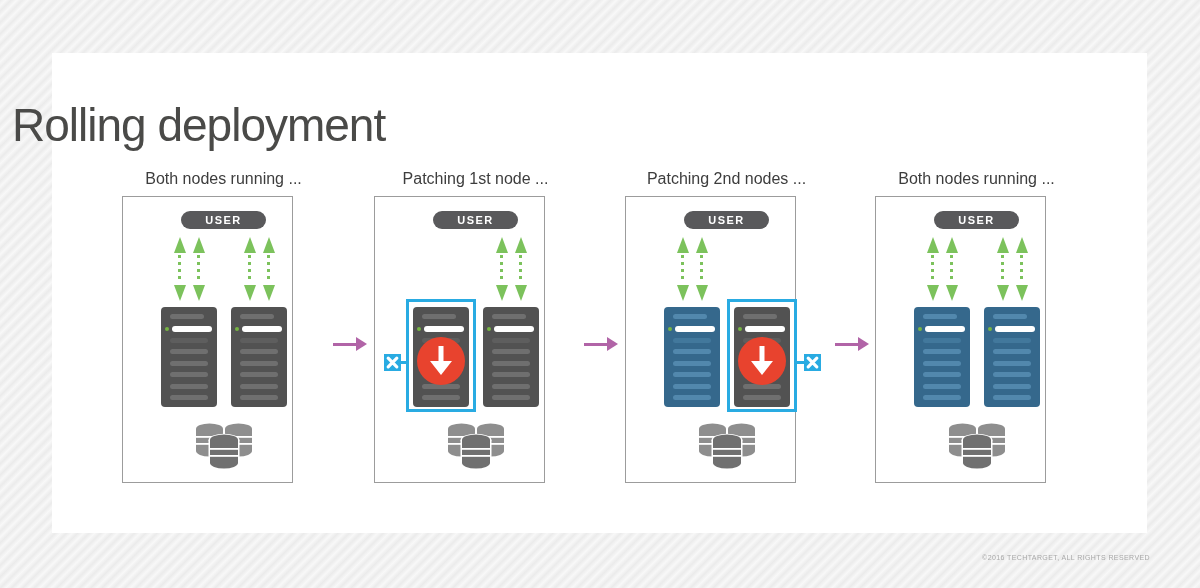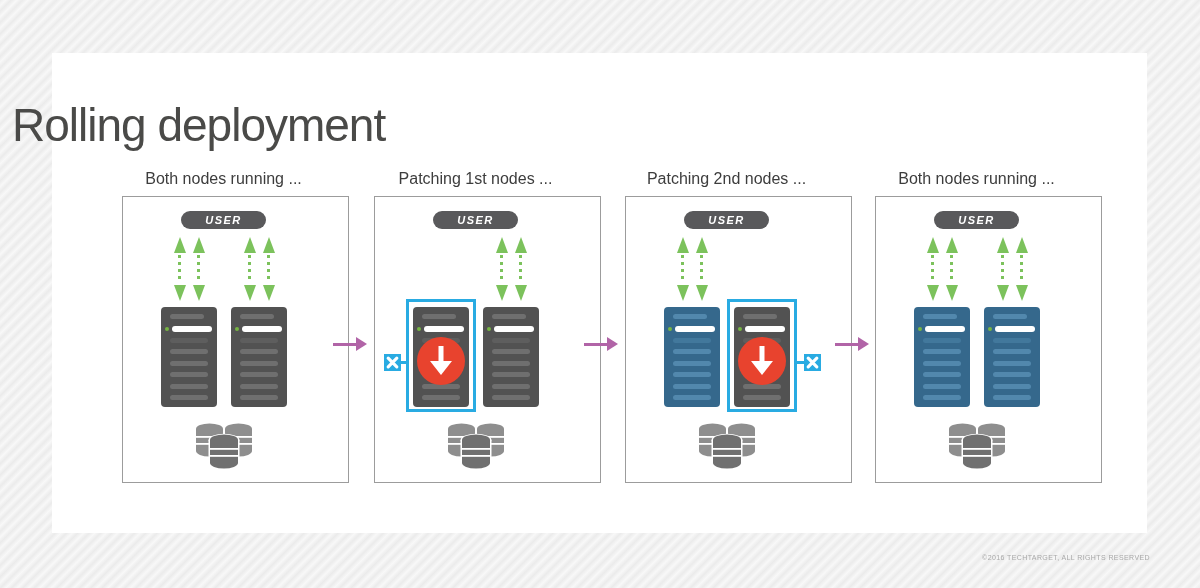--- a/index.html
+++ b/index.html
@@ -13,22 +13,22 @@
     position:absolute; left:52px; top:53px; width:1095px; height:480px;
     background:var(--card,#fff);
   }
   .title {
     position:absolute; left:0; right:0; top:86px; margin:12px; text-align:left;
     font-size:46px; font-weight:normal; letter-spacing:-1px; color:var(--title-text,#4a4a48);
   }
   .panel-wrap { position:absolute; top:160px; width:203px;margin-top:8px; }
   .panel-label { text-align:center; font-size:16px; color:var(--label-text,#3d3d3d); height:22px; line-height:22px; white-space:nowrap; }
   .panel-box {
-    position:relative; margin-top:6px; width:227px; height:287px; box-sizing:border-box;
-    background:#fff; border:1px solid var(--panel-border,#9c9c9c);font-style:italic;
+    position:relative; margin-top:6px; width:171px; height:287px; box-sizing:border-box;
+    background:#fff; border:1px solid var(--panel-border,#9c9c9c);
   }
   .user-pill {
     position:absolute; top:14px; left:58px; width:85px; height:18px;
     background:var(--user-pill,#59595b); border-radius:9px;
     color:#fff; font-size:11px; font-weight:bold; letter-spacing:1.5px;
     text-align:center; line-height:18px;
   }
   .arrow-group { position:absolute; top:40px; width:32px; height:64px; display:flex; justify-content:space-between; }
   .varrow { width:13px; height:64px; display:flex; flex-direction:column; align-items:center; }
   .tri-up { width:0; height:0; border-left:6.5px solid transparent; border-right:6.5px solid transparent; border-bottom:16px solid var(--traffic-green,#7cc25c); }
@@ -152,21 +152,21 @@
                 <ellipse cx="32" cy="19" rx="14" ry="5.5"></ellipse>
               </g>
               <g class="db-sep">
                 <rect x="18" y="27" width="28" height="1.8"></rect>
                 <rect x="18" y="34" width="28" height="1.8"></rect>
               </g>
             </svg></div>
         </div>
       </div>
       <div class="panel-wrap" style="left: 374px;">
-        <div class="panel-label">Patching 1st nodes ...</div>
+        <div class="panel-label">Patching 1st node ...</div>
         <div class="panel-box">
           <div class="user-pill">USER</div>
           <div class="highlight-box" style="left: 31px;"></div>
           <div class="server gray" style="left: 38px;">
             <div class="stripe s-light"></div>
             <div class="stripe s-white">
               <span class="led"></span>
             </div>
             <div class="stripe s-faint"></div>
             <div class="stripe"></div>

